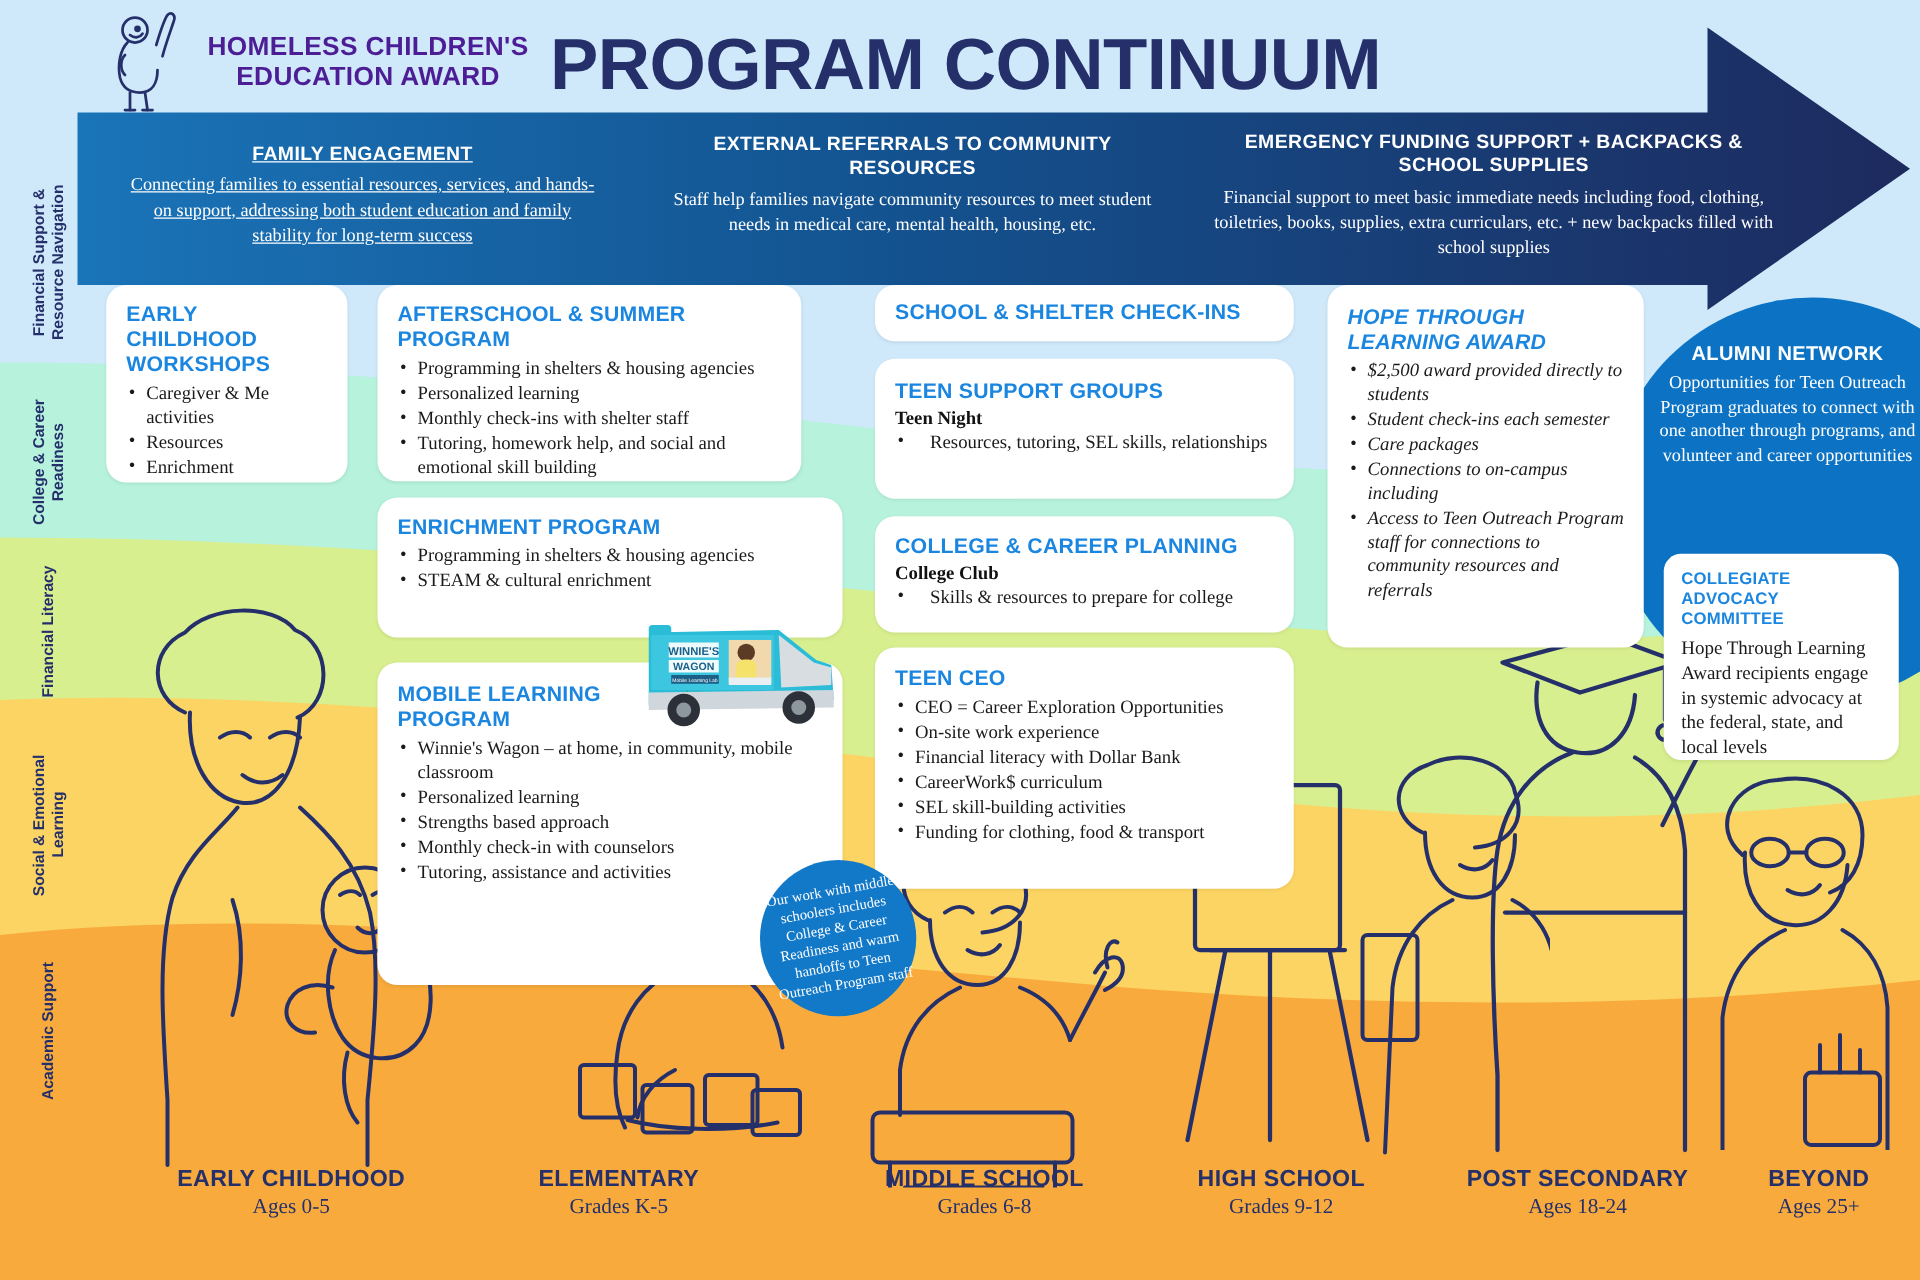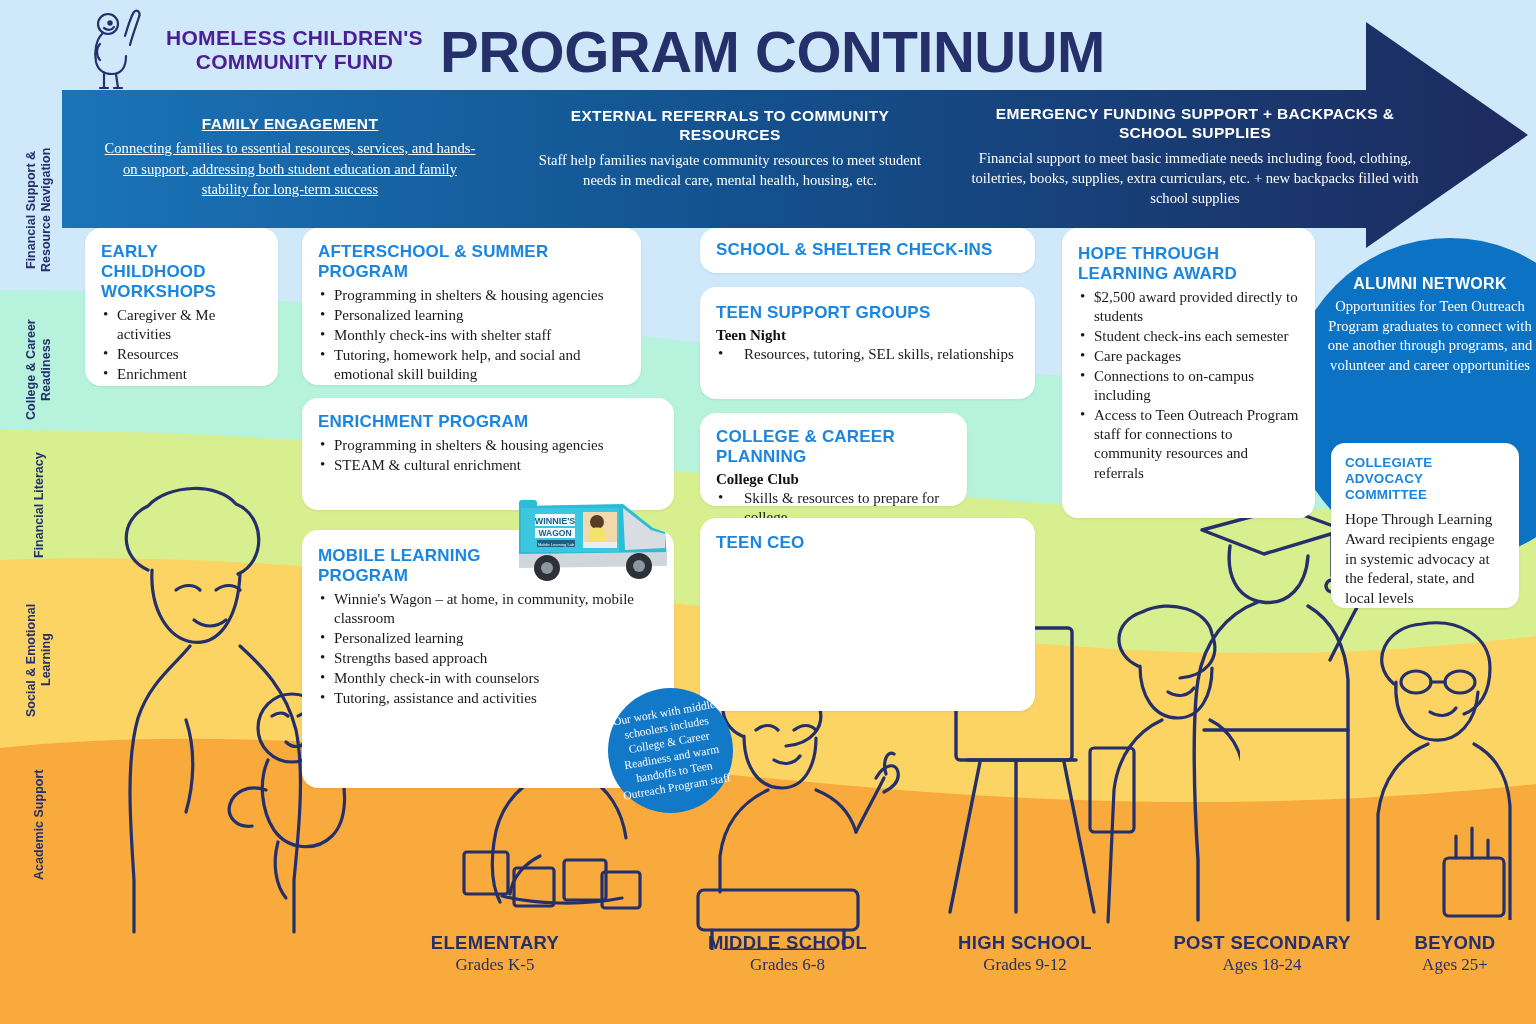--- a/index.html
+++ b/index.html
@@ -204,21 +204,21 @@
         <path d="M16,20 c4,3 8,2 10,-1"></path>
         <path d="M14,26 C8,32 6,44 8,54 c2,8 8,12 16,12 c10,0 14,-8 14,-18"></path>
         <path d="M12,36 c-4,4 -4,12 0,16"></path>
         <path d="M37,28 C40,18 43,8 46,4 c3,-3 7,0 5,5 c-3,9 -7,20 -9,28"></path>
         <path d="M16,66 l0,14 M28,66 l2,14"></path>
         <path d="M12,80 l8,0 M26,80 l8,0"></path>
       </g>
     </svg>
     <div class="logo-text">
       <div>HOMELESS CHILDREN'S</div>
-      <div>COMMUNITY FUND</div>
+      <div>EDUCATION AWARD</div>
     </div>
   </div>
 
   <div class="main-title">PROGRAM CONTINUUM</div>
 
   <div class="banner-col" style="left:100px; top:114px; width:380px;text-decoration:underline;">
     <h3>FAMILY ENGAGEMENT</h3>
     <p>Connecting families to essential resources, services, and hands-on support, addressing both student education and family stability for long-term success</p>
   </div>
   <div class="banner-col" style="left:530px; top:106px; width:400px;">
@@ -289,33 +289,41 @@
   </div>
 
   <div class="card" style="left:700px; top:287px; width:335px; height:112px; padding-top:16px;">
     <h4>TEEN SUPPORT GROUPS</h4>
     <div class="sub">Teen Night</div>
     <ul>
       <li style="padding-left:28px;">Resources, tutoring, SEL skills, relationships</li>
     </ul>
   </div>
 
-  <div class="card" style="left:700px; top:413px; width:267px; height:93px; padding-top:14px;">
+  <div class="card" style="left:700px; top:413px; width:335px; height:93px; padding-top:14px;">
     <h4>COLLEGE &amp; CAREER PLANNING</h4>
     <div class="sub">College Club</div>
     <ul>
       <li style="padding-left:28px;">Skills &amp; resources to prepare for college</li>
     </ul>
   </div>
 
   <div class="card" style="left:700px; top:518px; width:335px; height:193px; padding-top:15px;">
     <h4>TEEN CEO</h4>
-  </div>
-
-  <div class="card" style="left:1062px; top:228px; width:253px; height:290px; padding-top:16px;">
+    <ul>
+      <li>CEO = Career Exploration Opportunities</li>
+      <li>On-site work experience</li>
+      <li>Financial literacy with Dollar Bank</li>
+      <li>CareerWork$ curriculum</li>
+      <li>SEL skill-building activities</li>
+      <li>Funding for clothing, food &amp; transport</li>
+    </ul>
+  </div>
+
+  <div class="card" style="left:1062px; top:228px; width:253px; height:290px; padding-top:16px;font-style:italic;">
     <h4 style="width:160px;">HOPE THROUGH LEARNING AWARD</h4>
     <ul>
       <li>$2,500 award provided directly to students</li>
       <li>Student check-ins each semester</li>
       <li>Care packages</li>
       <li>Connections to on-campus including</li>
       <li>Access to Teen Outreach Program staff for connections to community resources and referrals</li>
     </ul>
   </div>
 
@@ -357,20 +365,24 @@
       <text x="124" y="60" font-size="5" font-weight="bold" fill="#e0219a" font-family="Liberation Sans, sans-serif">connect.</text>
       <path d="M14,56 L162,54 L162,68 L14,70 Z" fill="#cfd6dc"></path>
       <circle cx="42" cy="70" r="13" fill="#2c3038"></circle>
       <circle cx="42" cy="70" r="6" fill="#8e969e"></circle>
       <circle cx="134" cy="68" r="13" fill="#2c3038"></circle>
       <circle cx="134" cy="68" r="6" fill="#8e969e"></circle>
       <rect x="14" y="2" width="18" height="8" rx="3" fill="#2bbcd8"></rect>
     </g>
   </svg>
 
+  <div class="stage" style="left:88px; top:932px; width:290px;">
+    <div class="t">EARLY CHILDHOOD</div>
+    <div class="s">Ages 0-5</div>
+  </div>
   <div class="stage" style="left:370px; top:932px; width:250px;">
     <div class="t">ELEMENTARY</div>
     <div class="s">Grades K-5</div>
   </div>
   <div class="stage" style="left:655px; top:932px; width:265px;">
     <div class="t">MIDDLE SCHOOL</div>
     <div class="s">Grades 6-8</div>
   </div>
   <div class="stage" style="left:915px; top:932px; width:220px;">
     <div class="t">HIGH SCHOOL</div>

